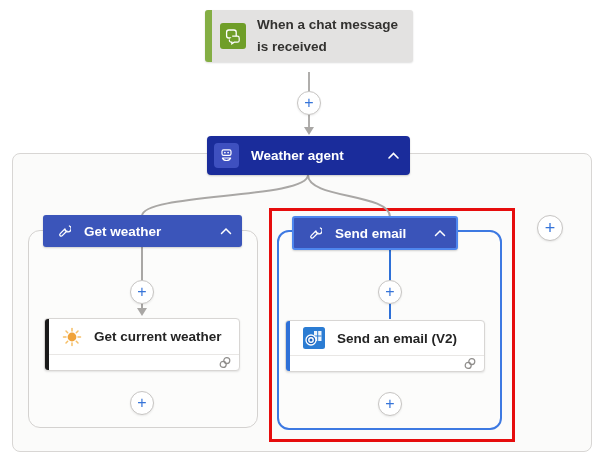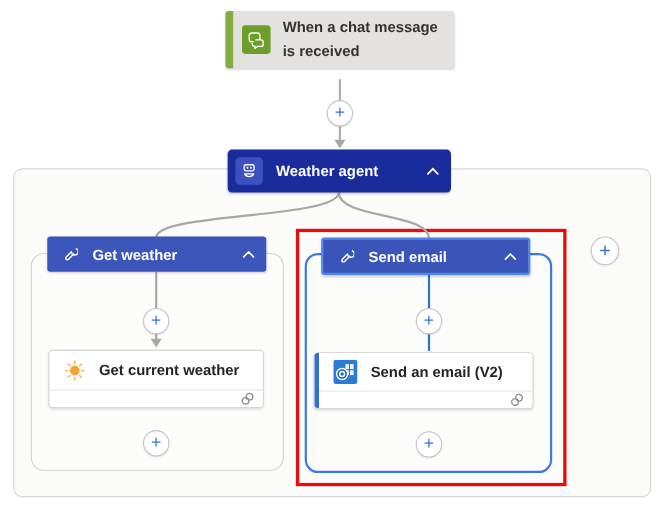--- a/index.html
+++ b/index.html
@@ -36,29 +36,29 @@
     box-shadow:0 1px 2px rgba(0,0,0,.2); cursor:pointer;text-align:right; }
   .agent-icon { width:25px; height:25px; margin-left:7px; background:#3e50c0; border-radius:4px;
     display:flex; align-items:center; justify-content:center; flex:none; }
   .hdr-label { color:#ffffff; font-size:13.5px; font-weight:700; margin-left:12px; }
   .chevron { margin-left:auto; margin-right:10px; display:flex; align-items:center; cursor:pointer; }
 
   
   .branch-header { position:absolute; height:32px; background:#3b55ba; border-radius:3px;
     display:flex; align-items:center; z-index:5; box-shadow:0 1px 2px rgba(0,0,0,.18); cursor:pointer; }
   .hdr-get { left:43px; top:215px; width:199px; }
-  .hdr-send { left:292px; top:216px; width:190px; height:34px; background:#3a54b9;
+  .hdr-send { left:292px; top:216px; width:166px; height:34px; background:#3a54b9;
     border:2px solid #4e86ee; }
   .wrench-wrap { margin-left:14px; display:flex; align-items:center; flex:none; }
   .branch-header .hdr-label { margin-left:13px; }
 
   
   .action-card { position:absolute; background:#ffffff; border:1px solid #d8d6d4; border-radius:4px;
     display:flex; align-items:stretch; z-index:5; box-shadow:0 1px 2px rgba(0,0,0,.1); cursor:pointer; }
-  .card-get { left:44px; top:318px; width:196px; height:53px;flex-direction:column; }
+  .card-get { left:44px; top:318px; width:196px; height:53px; }
   .card-send { left:285px; top:320px; width:200px; height:52px; }
   .card-bar { width:4px; border-radius:3px 0 0 3px; flex:none; }
   .bar-black { background:#1a1a1a; }
   .bar-blue { background:#2e70d7; }
   .card-main { flex:1; display:flex; flex-direction:column; min-width:0; }
   .card-title-row { display:flex; align-items:center; flex:1; padding-left:13px; }
   .card-title { margin-left:12px; font-size:13.5px; font-weight:600; color:#242424; white-space:nowrap; }
   .card-footer { height:16px; border-top:1px solid #e9e7e5; display:flex; align-items:center;
     justify-content:flex-end; padding-right:7px; }
 

